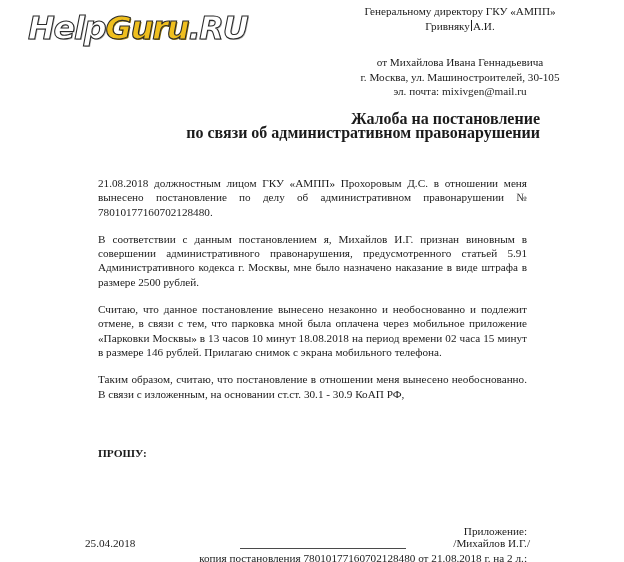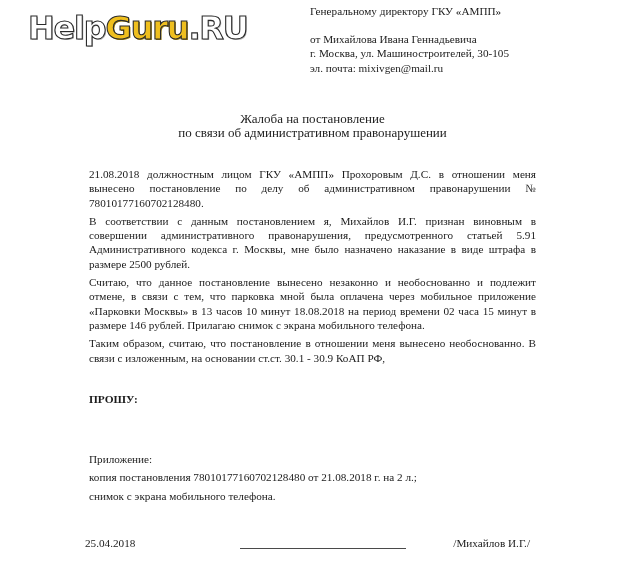--- a/index.html
+++ b/index.html
@@ -24,20 +24,21 @@
     height: 562px;
     box-sizing: border-box;
   }
 
   
   .logo {
     position: absolute;
     left: 28px;
     top: 12px;
     font-family: "DejaVu Sans", sans-serif;
+    font-style: italic;
     font-weight: bold;
     font-size: 32px;
     letter-spacing: -1.2px;
     line-height: 1;
     white-space: nowrap;
     user-select: none;
   }
   .logo span {
     display: inline-block;
   }
@@ -54,74 +55,75 @@
   }
 
   
   .letterhead {
     position: absolute;
     left: 310px;
     top: 4px;
     width: 300px;
     font-size: 11.2px;
     line-height: 14.6px;
+    text-align: center;
   }
   .letterhead .block + .block {
-    margin-top: 13px;
+    margin-top: 22px;
   }
   .letterhead .line {
     white-space: nowrap;
   }
   .caret {
     display: inline-block;
     width: 1px;
     height: 11px;
     background: #1b1b1b;
     vertical-align: -1px;
     margin: 0 1px;
   }
 
   
   .doc-title {
     position: absolute;
     left: 85px;
     top: 112px;
     width: 455px;
-    text-align: center;
-    font-weight: normal;
-    font-size: 13px;
+    text-align: right;
+    font-weight: bold;
+    font-size: 16px;
     line-height: 14px;
   }
 
   
   .body-text {
     position: absolute;
     left: 85px;
     top: 163px;
     width: 455px;
     font-size: 11.2px;
     line-height: 14.3px;
     text-align: justify;
   }
   .body-text p {
-    margin: 4px;
+    margin: 13px;
     text-align: justify;
     text-justify: inter-word;
   }
   .spacer-md { height: 19px; }
 
   .section-head {
     text-align: center;
     font-weight: bold;
     font-size: 11.4px;
     margin: 0;
   }
 
   .attachments p {
-    text-align: left;
+    text-align: right;
   }
 
   
   .signature {
     position: absolute;
     left: 85px;
     top: 536px;
     width: 455px;
     font-size: 11.2px;
     line-height: 14px;
@@ -151,20 +153,21 @@
 
 <div class="page">
 
   <div class="logo">
     <span class="lg-help">Help</span><span class="lg-guru">Guru</span><span class="lg-ru">.RU</span>
   </div>
 
   <div class="letterhead">
     <div class="block">
       <div class="line">Генеральному директору ГКУ «АМПП»</div>
+      <div class="line"><span>Гривняку</span><span class="caret"></span><span>А.И.</span></div>
     </div>
     <div class="block">
       <div class="line">от Михайлова Ивана Геннадьевича</div>
       <div class="line">г. Москва, ул. Машиностроителей, 30-105</div>
       <div class="line">эл. почта: mixivgen@mail.ru</div>
     </div>
   </div>
 
   <div class="doc-title">
     <div>Жалоба на постановление</div>

